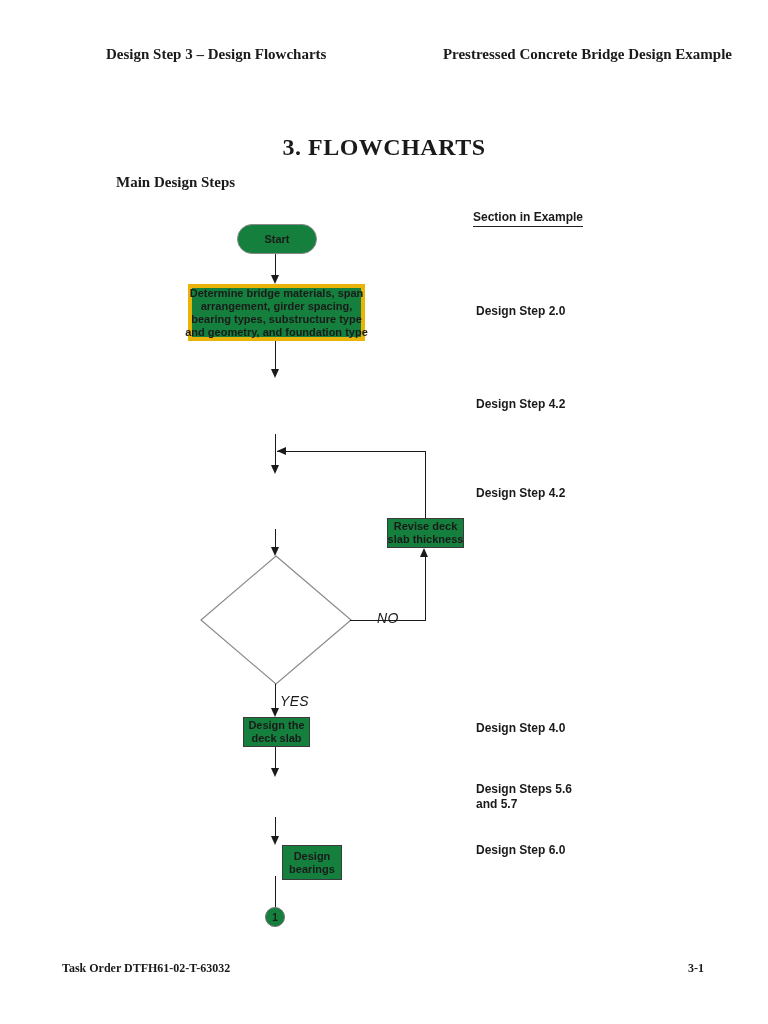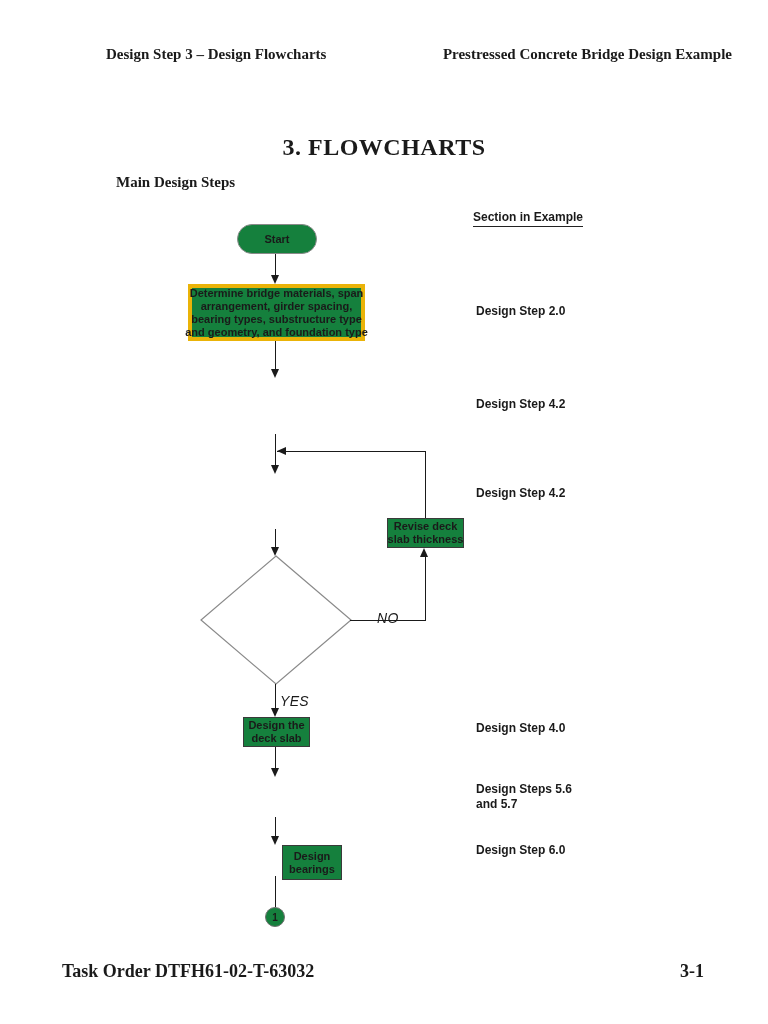--- a/index.html
+++ b/index.html
@@ -3,21 +3,21 @@
 <meta charset="utf-8">
 <style>
   html,body{margin:0;padding:0;background:#e8e8e8;}
   .page{
     position:relative;width:768px;height:1024px;background:#ffffff;
     font-family:"Liberation Sans",sans-serif;color:#1a1a1a;overflow:hidden;
     margin:0 auto;
   }
   .serif{font-family:"Liberation Serif",serif;}
   .hdr{position:absolute;top:46px;font-weight:bold;font-size:15px;white-space:nowrap;margin-left:44px;}
-  .ftr{position:absolute;top:961px;font-weight:bold;font-size:18px;white-space:nowrap;}
+  .ftr{position:absolute;top:961px;font-weight:bold;font-size:12px;white-space:nowrap;}
   .doc-title{position:absolute;top:134px;left:0;width:768px;text-align:center;
     font-weight:bold;font-size:24px;letter-spacing:.5px;}
   .sub-title{position:absolute;top:174px;left:116px;font-weight:bold;font-size:15px;}
   .col-hdr{position:absolute;top:210px;left:473px;font-weight:bold;font-size:12px;
     border-bottom:1.5px solid #222;padding-bottom:2px;}
   .node{
     position:absolute;display:flex;align-items:center;justify-content:center;
     text-align:center;font-size:11px;line-height:13px;white-space:pre;
     background:#15803d;box-sizing:border-box;font-weight:bold;
   }

